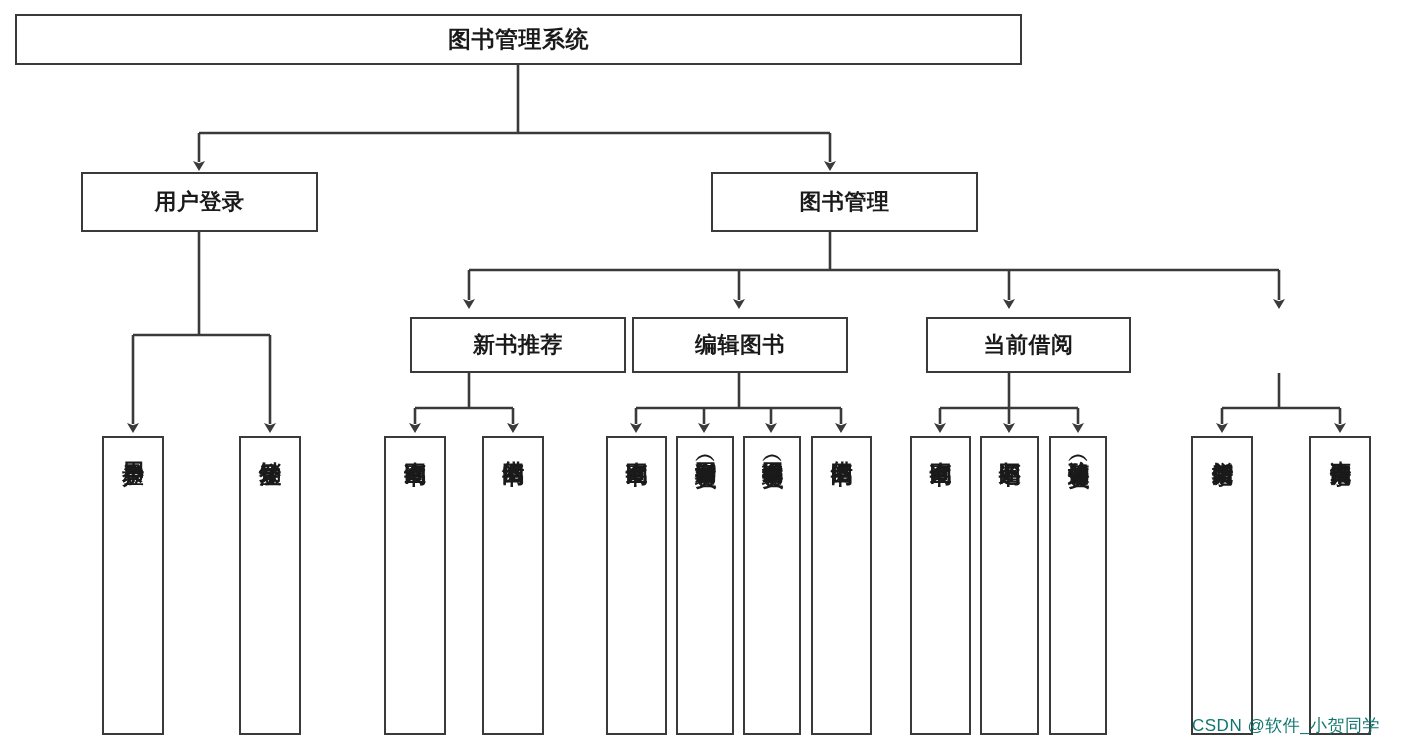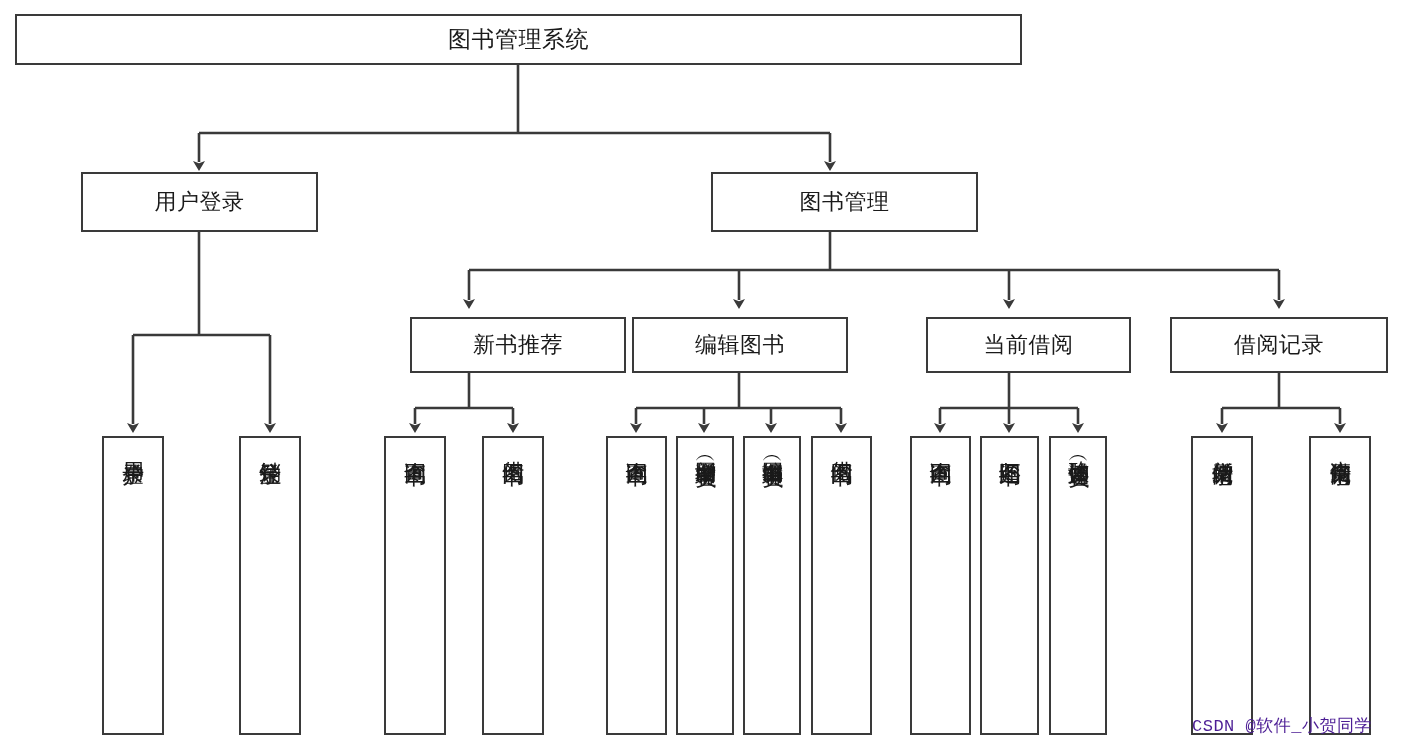--- a/index.html
+++ b/index.html
@@ -29,20 +29,21 @@
   .node {
     position: absolute;
     box-sizing: border-box;
     background: #ffffff;
     border: 2px solid #3a3a3a;
     display: flex;
     align-items: center;
     justify-content: center;
     color: #1a1a1a;
     z-index: 2;
+    font-weight: bold;
   }
   .node .label {
     display: block;
     text-align: center;
     line-height: 1.18;
     letter-spacing: 0.5px;
   }
   .node.horiz .label {
     font-size: 22px;
     white-space: nowrap;
@@ -64,25 +65,25 @@
     white-space: nowrap;
   }
   .node.leaf.tall .label {
     font-size: 21px;
   }
   .watermark {
     position: absolute;
     left: 1192px;
     top: 714px;
     font-size: 17px;
-    color: #4c1d95;
+    color: #0f766e;
     letter-spacing: 0.5px;
     white-space: nowrap;
     z-index: 5;
-    font-family: Liberation Mono, monospace;
+    font-family: Liberation Sans, sans-serif;
   }
 </style>
 </head>
 <body>
 
 <div id="canvas">
 
   <svg id="wires" viewBox="0 0 1405 747" xmlns="http://www.w3.org/2000/svg">
     <defs>
       <marker id="ah" markerWidth="10" markerHeight="12" refX="1" refY="6" orient="auto" markerUnits="userSpaceOnUse">
@@ -150,23 +151,20 @@
   </div>
 
   <div class="node horiz" style="left:632px; top:317px; width:216px; height:56px;">
     <span class="label">编辑图书</span>
   </div>
 
   <div class="node horiz" style="left:902px; top:317px; width:205px; height:56px;margin-left:24px;">
     <span class="label">当前借阅</span>
   </div>
 
-  <div class="node horiz" style="left:1170px; top:317px; width:218px; height:56px;">
-    <span class="label">借阅记录</span>
-  </div>
 
   <div class="node leaf" style="left:102px; top:436px; width:62px; height:299px;">
     <span class="label">用户登录</span>
   </div>
 
   <div class="node leaf" style="left:239px; top:436px; width:62px; height:299px;">
     <span class="label">注销登录</span>
   </div>
 
   <div class="node leaf" style="left:384px; top:436px; width:62px; height:299px;">

